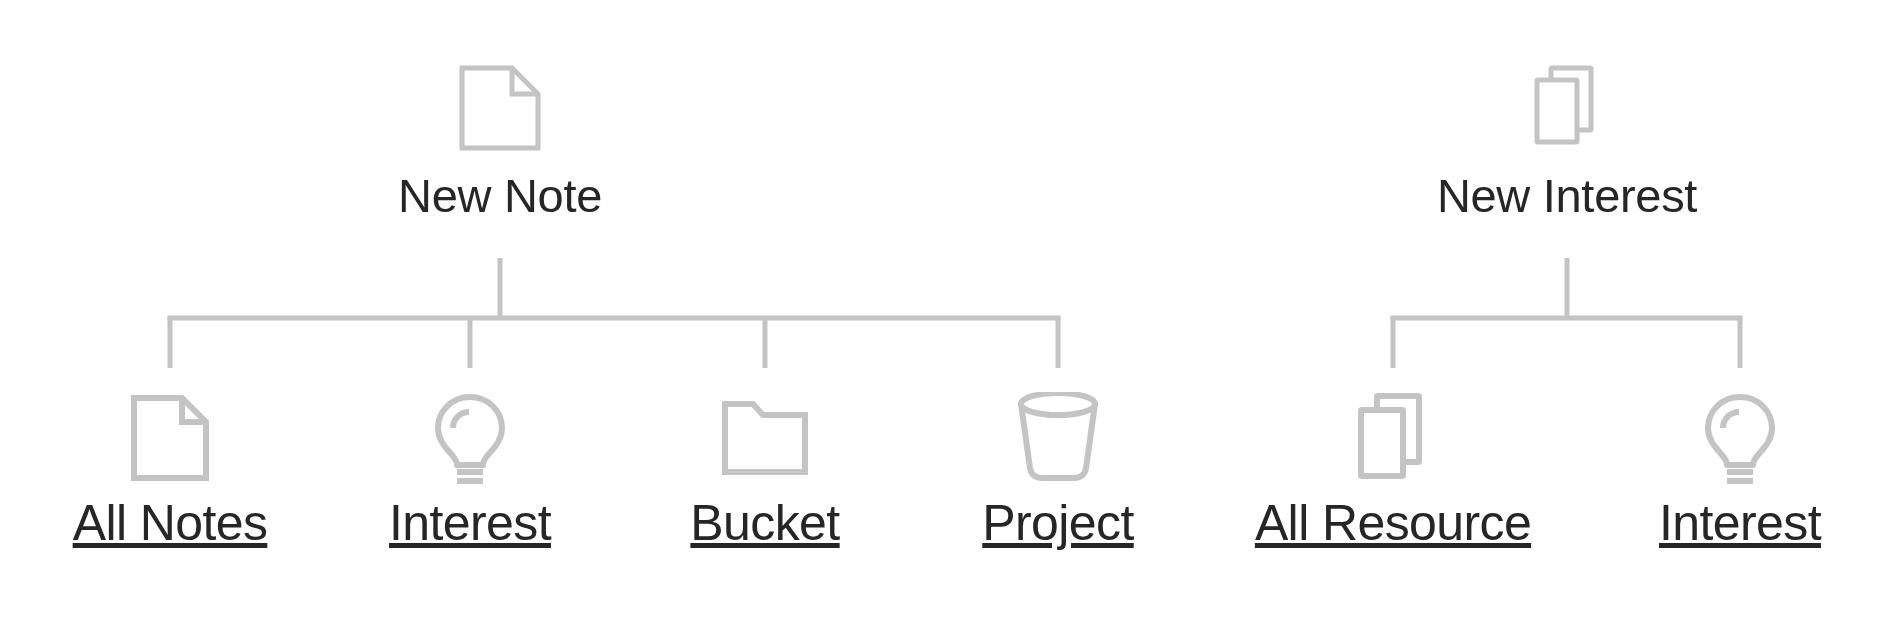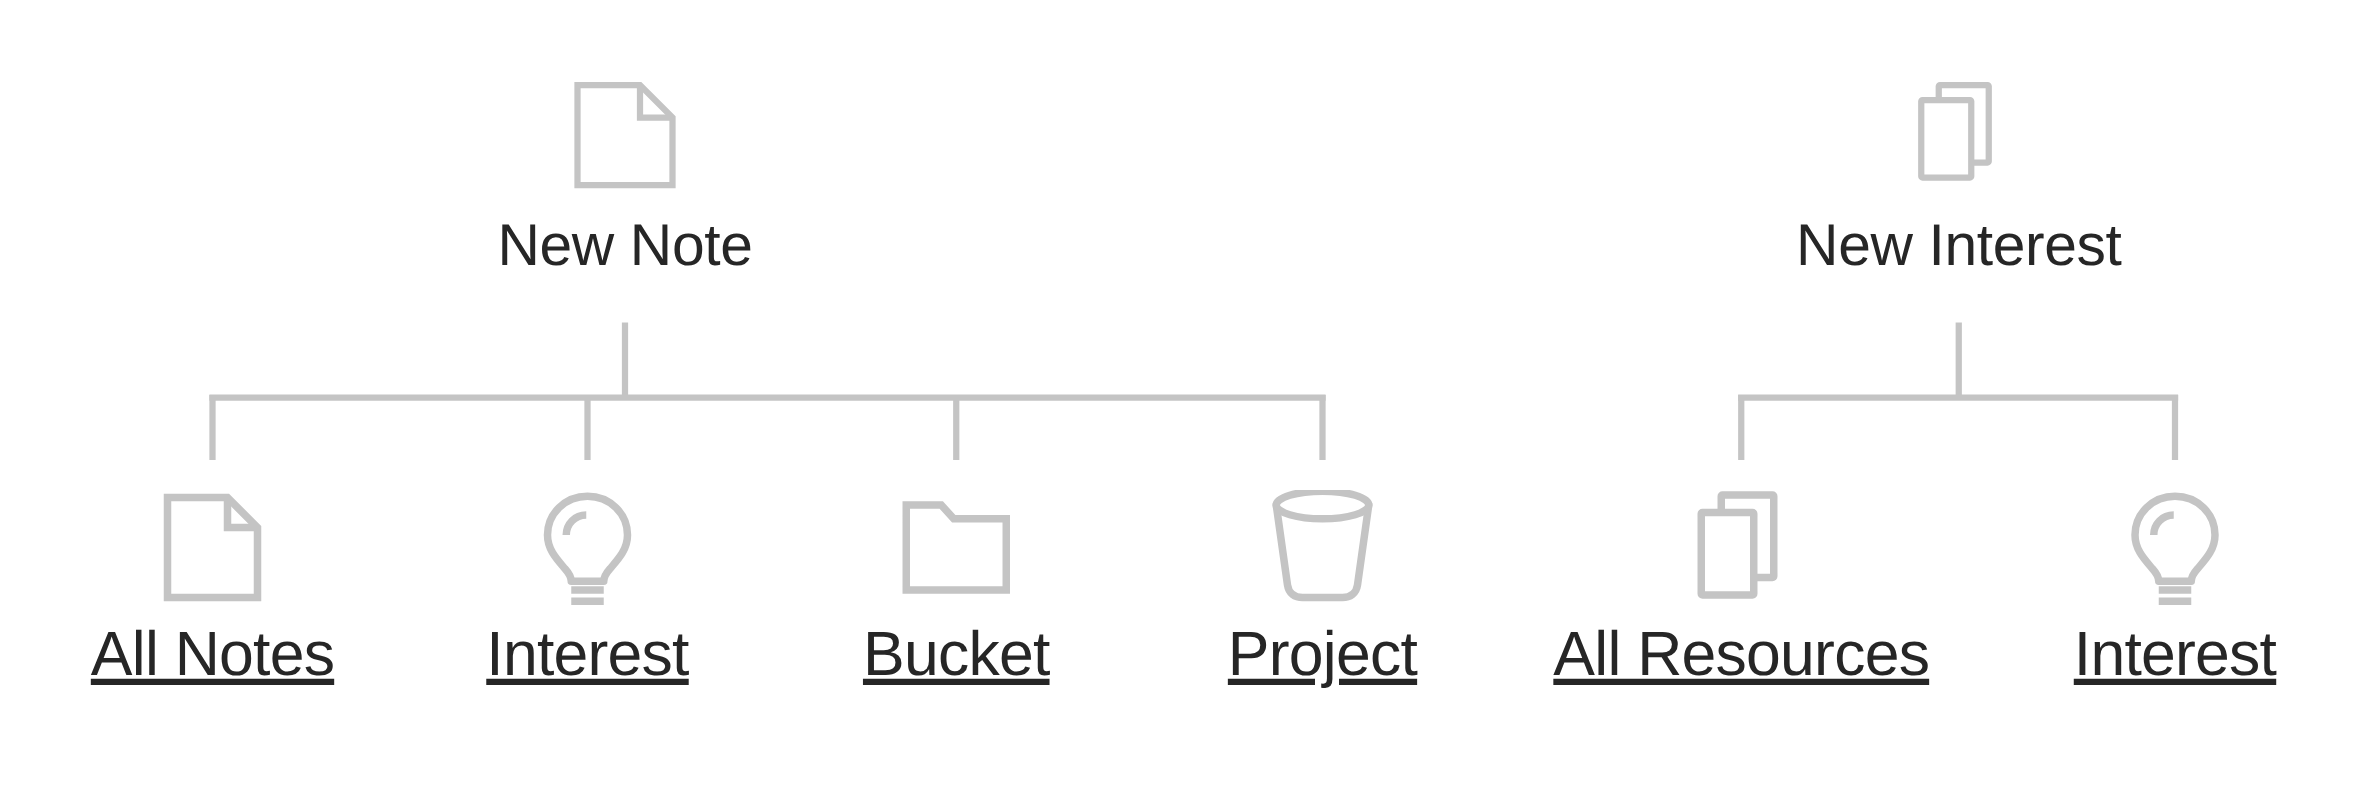--- a/index.html
+++ b/index.html
@@ -183,21 +183,21 @@
     <span class="node-label">Project</span>
   </div>
 
   <div class="node child" style="left:1393px;">
     <span class="node-icon">
       <svg width="92" height="92" viewBox="0 0 92 92">
         <rect x="30" y="4" width="42" height="66" rx="1" fill="none" stroke="#c4c4c4" stroke-width="6"></rect>
         <rect x="14" y="18" width="42" height="66" rx="1" fill="#ffffff" stroke="#c4c4c4" stroke-width="6"></rect>
       </svg>
     </span>
-    <span class="node-label">All Resources</span>
+    <span class="node-label">All Resource</span>
   </div>
 
   <div class="node child" style="left:1740px;">
     <span class="node-icon">
       <svg width="92" height="92" viewBox="0 0 92 92">
         <path d="M46 5
                  C 28 5, 14 19, 14 36
                  C 14 48, 22 56, 28 63
                  C 32 67.5, 33 70, 33 73
                  L 59 73

